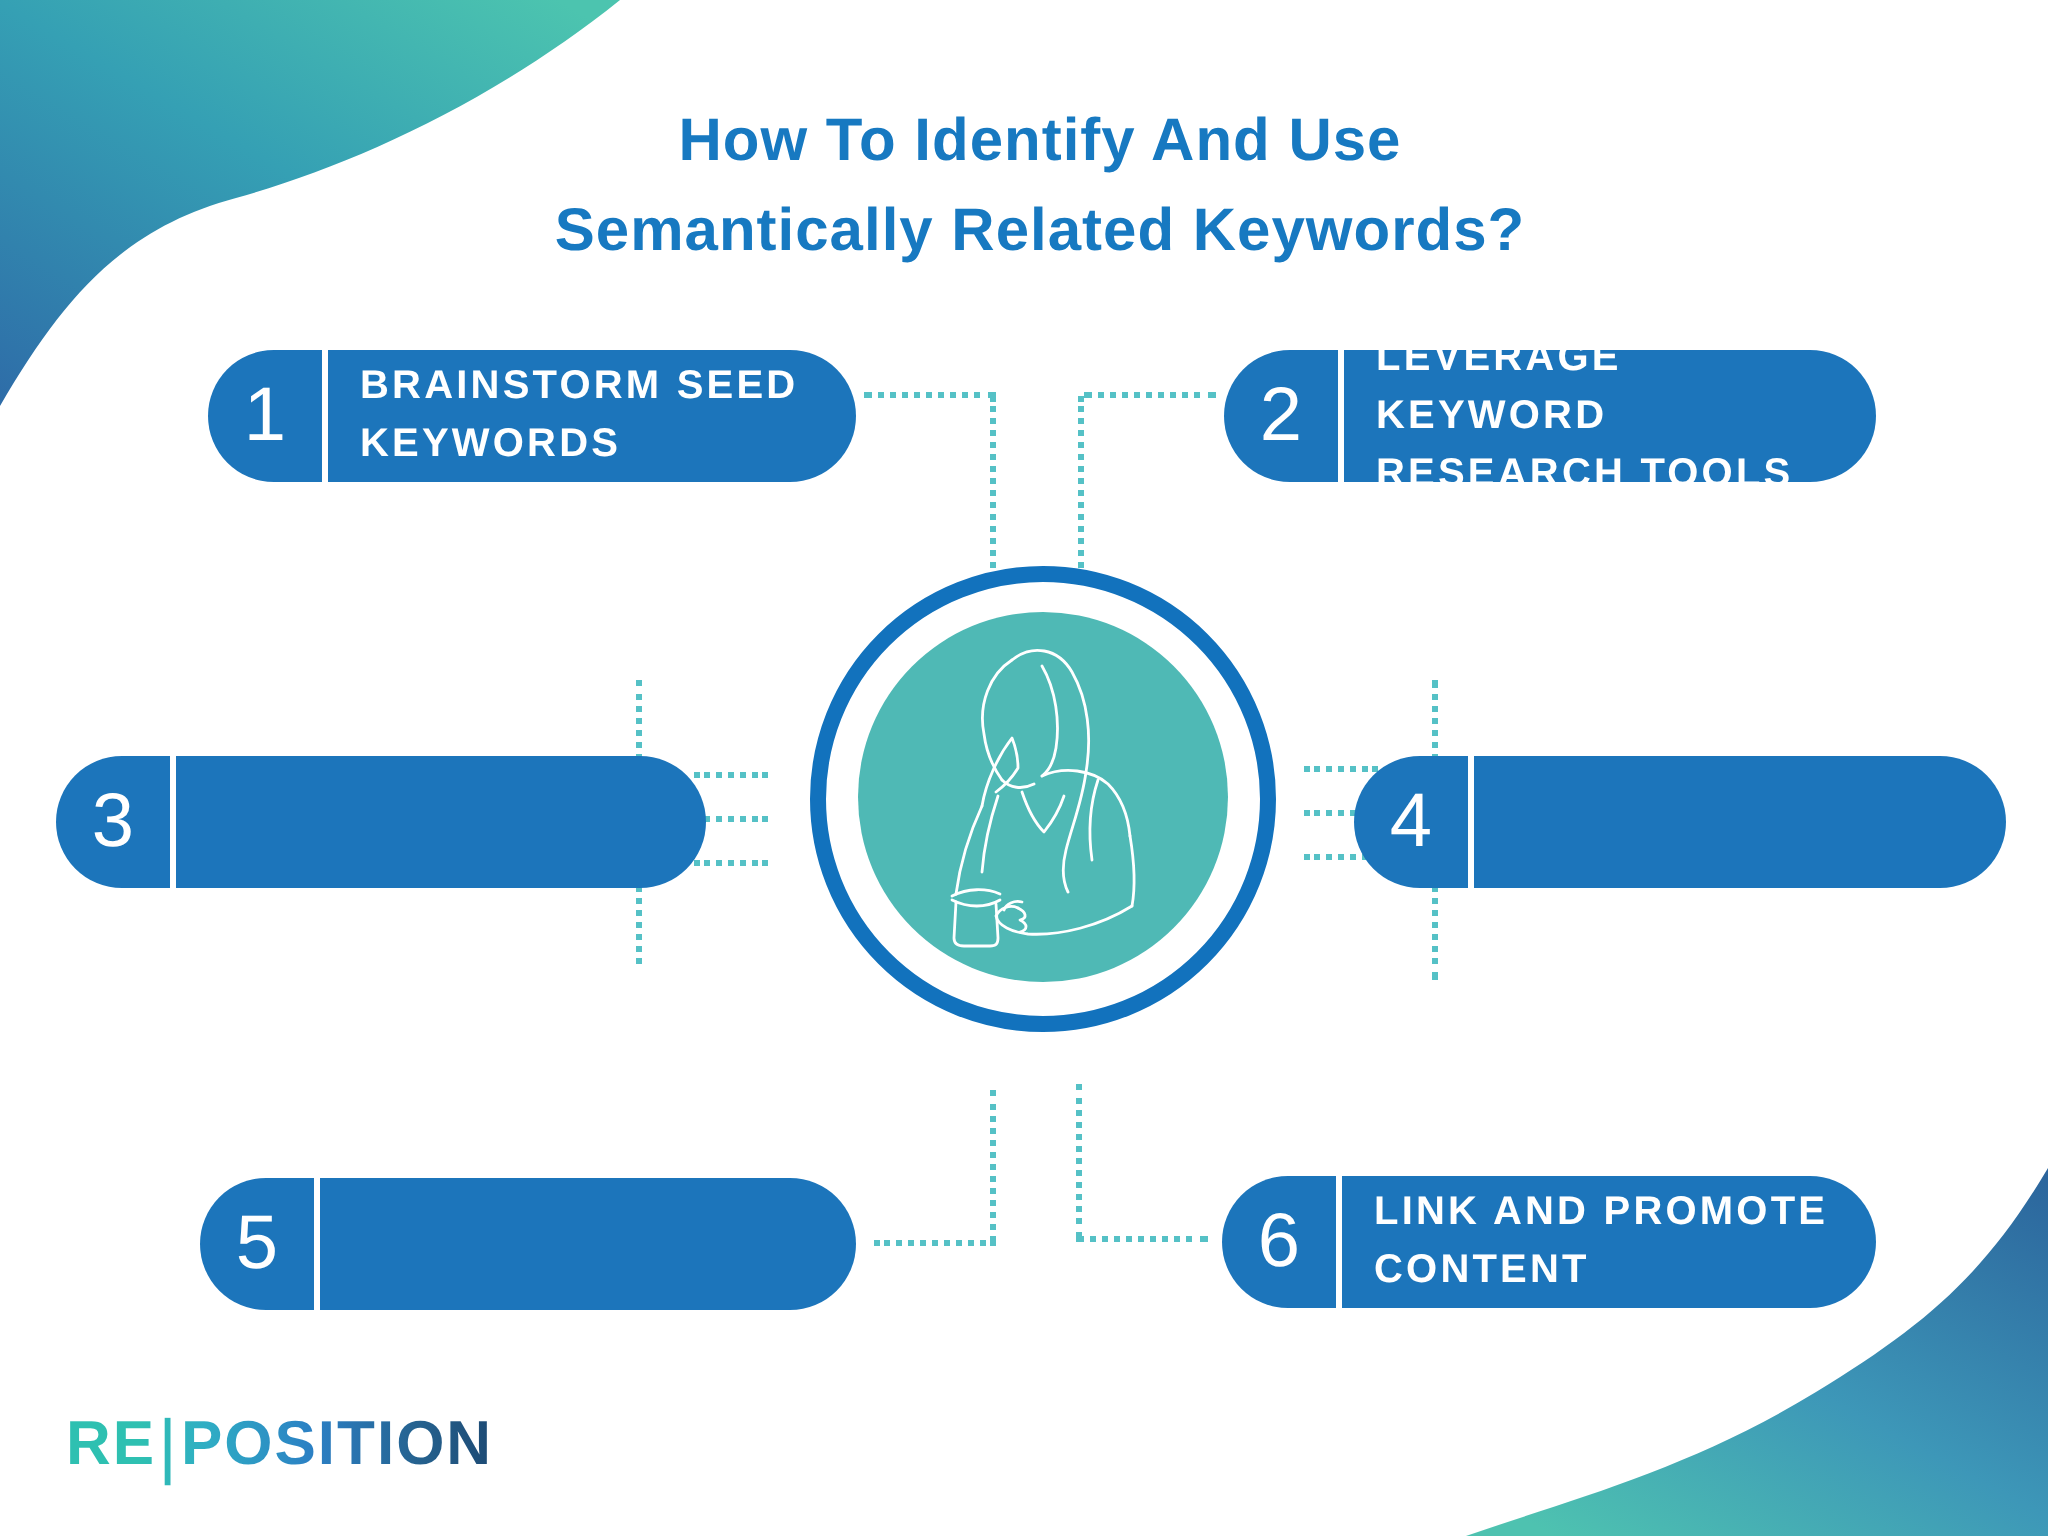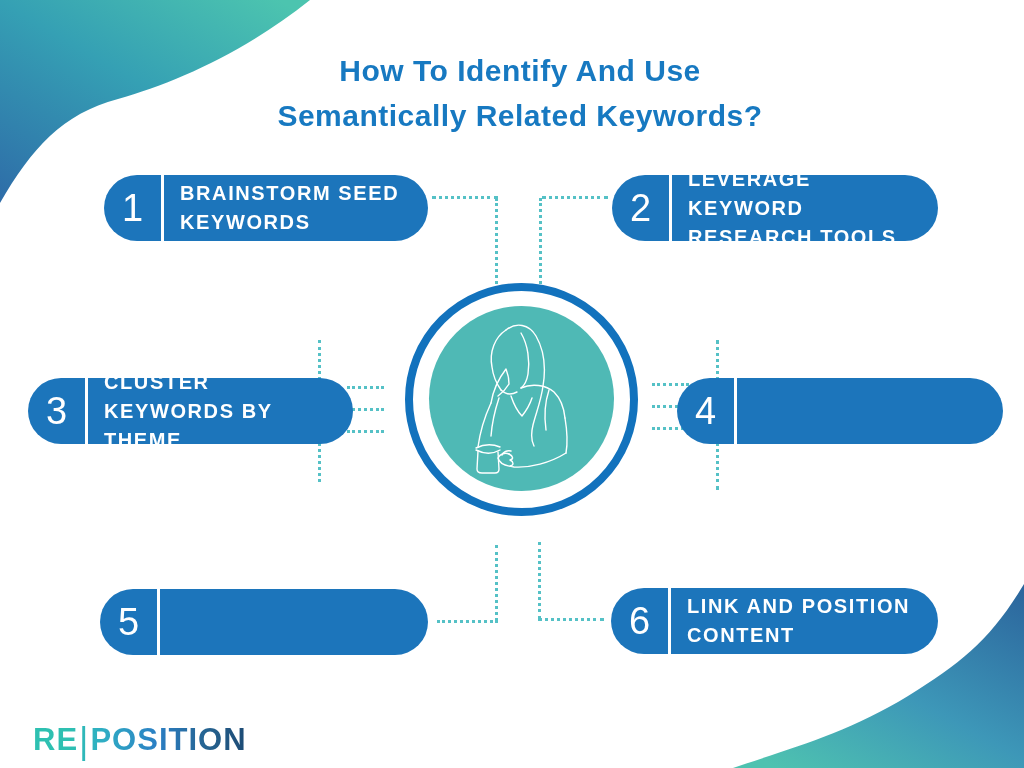--- a/index.html
+++ b/index.html
@@ -65,21 +65,21 @@
     border:8px solid #1272bd; border-radius:50%; box-sizing:border-box;
     background:#ffffff; z-index:2;
   }
   .teal-circle {
     position:absolute; left:429px; top:306px; width:185px; height:185px;
     border-radius:50%; background:#4fb9b5; z-index:3; overflow:hidden;
   }
 
   
   .logo {
-    position:absolute; left:33px; top:720px; z-index:2;
+    position:absolute; left:33px; top:702px; z-index:2;
     font-size:31px; font-weight:800; letter-spacing:1px;
     background:linear-gradient(90deg,#2ec0b1 0%,#2ec0b1 17%,#2fadc4 33%,#2b7fc4 58%,#25628f 82%,#1d4a74 100%);
     -webkit-background-clip:text; background-clip:text; color:transparent;
     white-space:nowrap;
   }
   .logo .bar { font-weight:300; font-size:36px; vertical-align:-3px; padding:0 1px; }
 </style>
 </head>
 <body>
 
@@ -127,31 +127,30 @@
   <div class="pill" id="pill-1">
     <div class="pill-num">1</div>
     <div class="pill-label">BRAINSTORM SEED KEYWORDS</div>
   </div>
   <div class="pill" id="pill-2">
     <div class="pill-num">2</div>
     <div class="pill-label">LEVERAGE KEYWORD RESEARCH TOOLS</div>
   </div>
   <div class="pill" id="pill-3">
     <div class="pill-num">3</div>
-    <div class="pill-label">CLUSTER KEYWORDS BY THEME</div>
   </div>
   <div class="pill" id="pill-4">
     <div class="pill-num">4</div>
   </div>
   <div class="pill" id="pill-5">
     <div class="pill-num">5</div>
   </div>
   <div class="pill" id="pill-6">
     <div class="pill-num">6</div>
-    <div class="pill-label">LINK AND POSITION CONTENT</div>
+    <div class="pill-label">LINK AND PROMOTE CONTENT</div>
   </div>
 
   <div class="ring"></div>
   <div class="teal-circle">
     <svg viewBox="0 0 185 185" width="185" height="185" aria-hidden="true">
       <g fill="none" stroke="#ffffff" stroke-width="1.4" stroke-linecap="round" stroke-linejoin="round">
 
         <path d="M77,24 C66,31 60,46 63,61 C64,69 67,77 72,84"></path>
 
         <path d="M77,24 C87,16 100,18 107,30 C115,44 117,62 114,80 C112,95 107,107 104,119 C102,127 102,134 105,140"></path>

